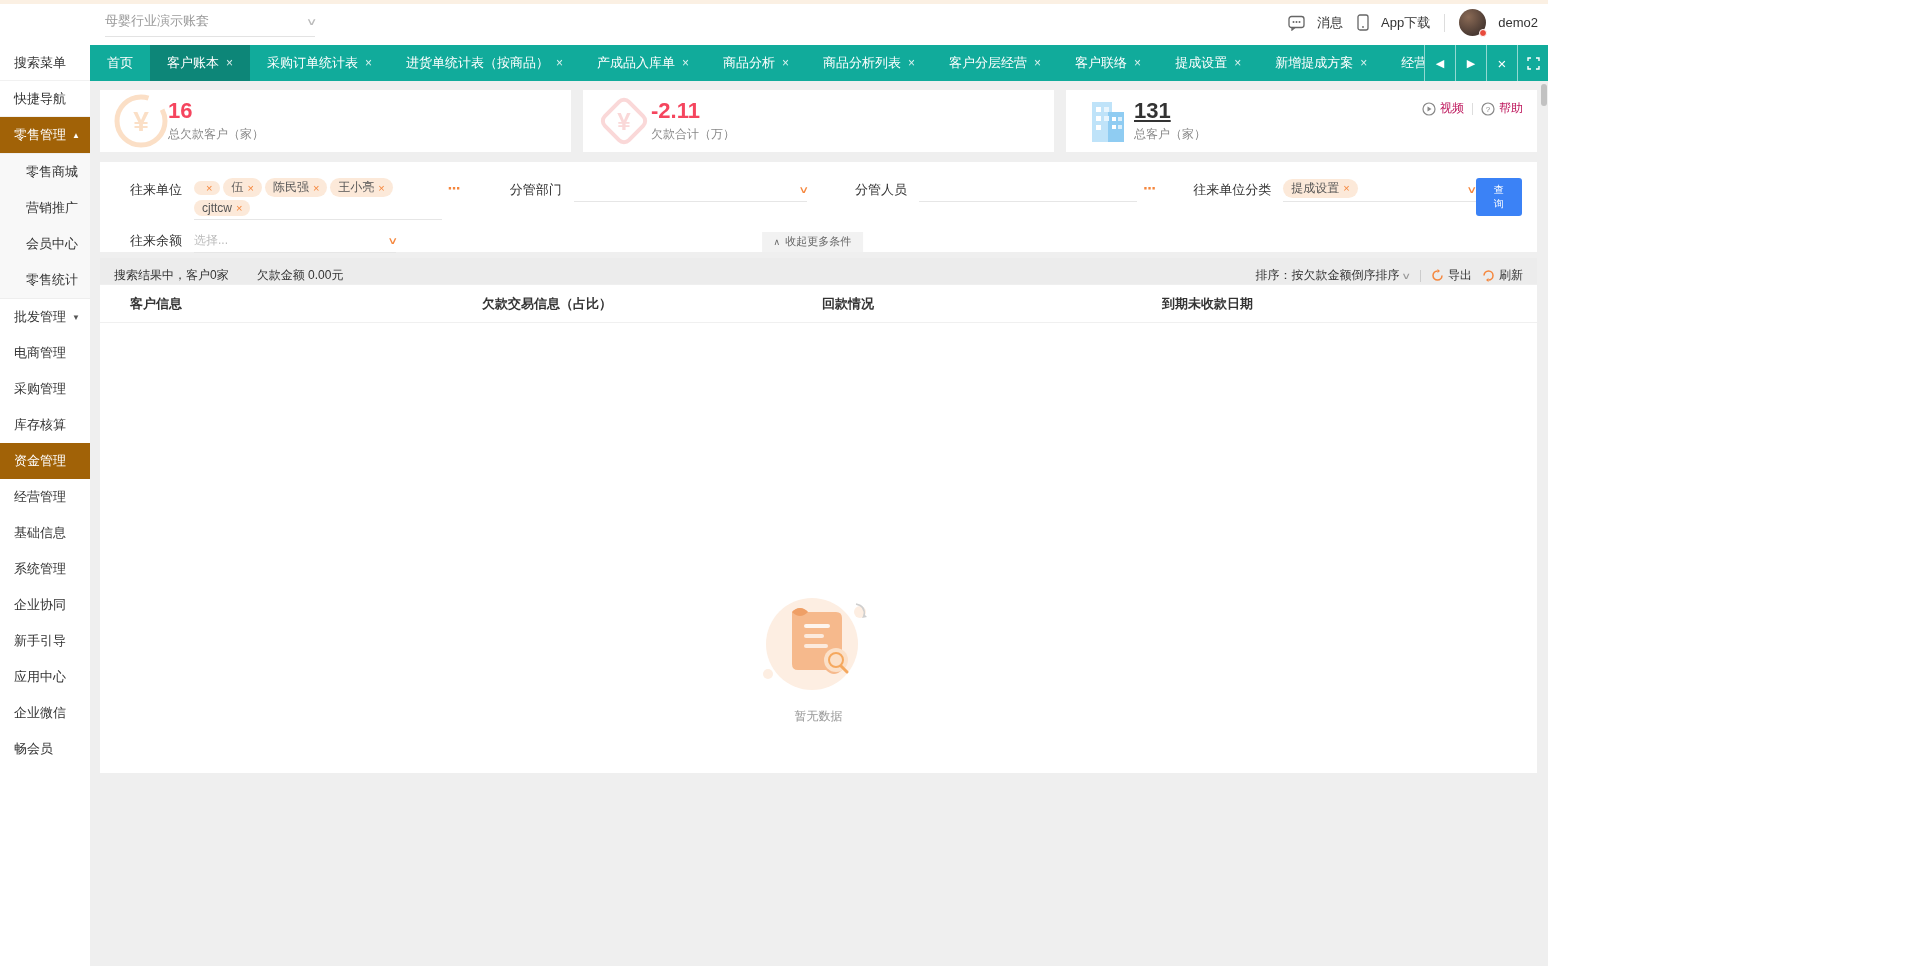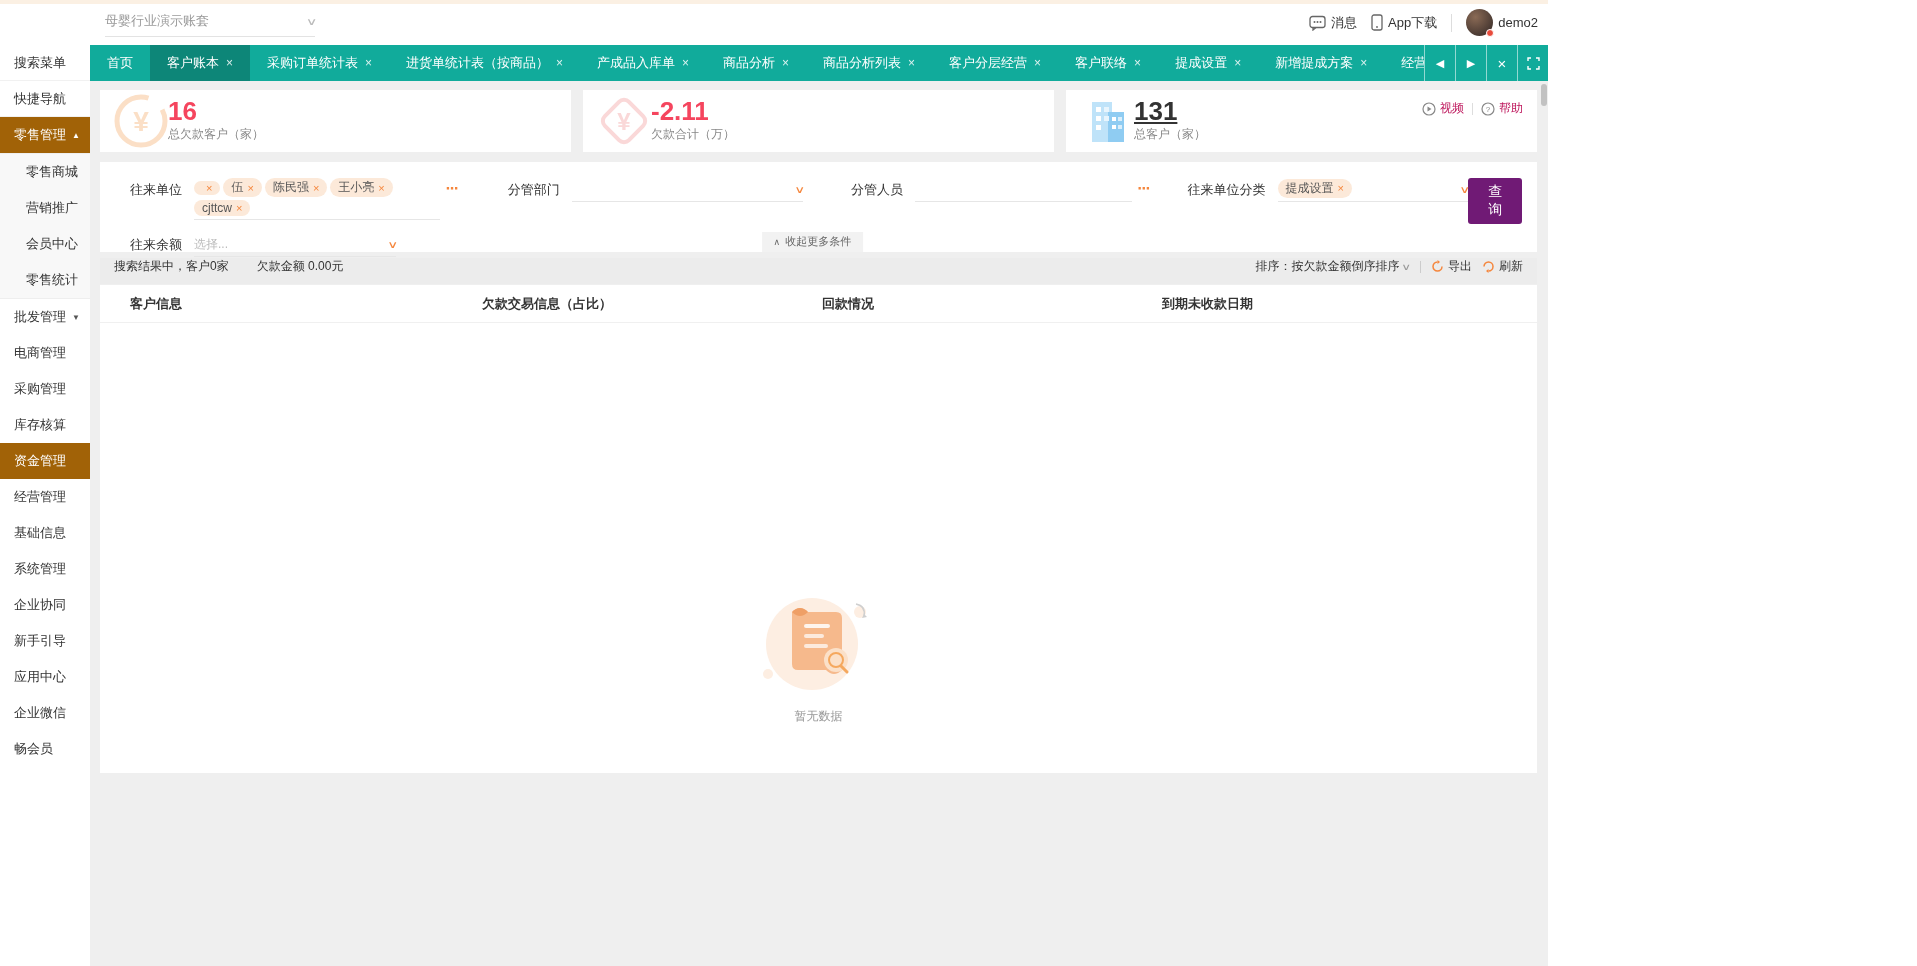--- a/index.html
+++ b/index.html
@@ -10,21 +10,21 @@
   .topstrip { position:absolute; top:0; left:0; width:1548px; height:4px; background:#fbf0e3; z-index:5; }
   .topbar { position:absolute; top:0; left:0; width:1548px; height:45px; background:#fff; z-index:4; }
   .logo-block { position:absolute; left:0; top:0; width:90px; height:45px; background:#fdf4e9; padding:4px 4px 0 4px; }
   .logo-row { display:flex; align-items:center; gap:3px; }
   .logo-glyph { width:24px; height:24px; background:#f2703a; border-radius:7px; color:#fff; font-weight:bold; font-size:15px; display:flex; align-items:center; justify-content:center; }
   .brand-name { color:#f25a30; font-size:10px; font-weight:bold; line-height:11px; width:52px; }
   .brand-edition { color:#f2703a; font-size:10px; margin-top:1px; }
   .account-select { position:absolute; left:105px; top:12px; width:210px; color:#9a9a9a; font-size:13px; border-bottom:1px solid #e3e3e3; padding-bottom:6px; display:flex; justify-content:space-between; align-items:center; cursor:pointer; }
   .account-select .chev { color:#bbb; font-size:10px; transform:scaleX(1.6); }
   .topbar-right { position:absolute; right:10px; top:0; height:45px; display:flex; align-items:center; gap:14px; font-size:13px; color:#333; }
-  .tb-item { display:flex; align-items:center; gap:5px; cursor:pointer; }
+  .tb-item { display:flex; align-items:center; gap:12px; cursor:pointer; }
   .tb-divider { width:1px; height:18px; background:#ddd; }
   .avatar { position:relative; width:27px; height:27px; border-radius:50%; background:radial-gradient(circle at 35% 30%, #8a6a55, #4a3a33 70%); }
   .avatar .dot { position:absolute; right:-1px; bottom:-1px; width:8px; height:8px; border-radius:50%; background:#e84b3c; border:1px solid #fff; }
 
   
   .tabbar { position:absolute; top:45px; left:90px; width:1458px; height:36px; background:#11ab9b; display:flex; z-index:3; }
   .tabs-scroller { flex:1 1 auto; display:flex; overflow:hidden; }
   .tab { flex:0 0 auto; display:flex; align-items:center; gap:7px; padding:0 17px; color:#fff; font-size:13px; cursor:pointer; white-space:nowrap; }
   .tab.active { background:#0d8678; }
   .tab-close { font-size:12px; opacity:.85; cursor:pointer; }
@@ -42,42 +42,42 @@
   .side-sep { border-bottom:1px solid #f1f1f1; }
 
   
   .main { position:absolute; left:90px; top:81px; right:0; bottom:0; background:#efefef; padding:9px 11px 0 10px; }
 
   
   .cards { display:flex; gap:12px; height:62px; }
   .card { background:#fff; flex:1 1 0; display:flex; align-items:center; padding:0 0 0 8px; position:relative; overflow:hidden; }
   .card-icon { width:58px; height:58px; flex:0 0 auto; display:flex; align-items:center; justify-content:center; }
   .card-body { margin-left:60px; }
-  .card-value { font-size:26px; font-weight:bold; color:#f5455e; line-height:24px; }
+  .card-value { font-size:22px; font-weight:bold; color:#f5455e; line-height:24px; }
   .card-value.dark { color:#333; text-decoration:underline; }
   .card-label { font-size:12px; color:#888; margin-top:3px; }
   .card-links { position:absolute; right:14px; top:10px; display:flex; align-items:center; gap:8px; font-size:12px; color:#be185d; }
   .card-links .lk { display:flex; align-items:center; gap:4px; cursor:pointer; }
   .card-links .sep { width:1px; height:12px; background:#ddd; }
 
   
   .filter-panel { position:relative; background:#fff; margin-top:10px; height:90px; padding:16px 15px 0 30px; }
   .f-row { display:flex; align-items:flex-start; font-size:13px; color:#333; }
   .f-label { padding-top:3px; white-space:nowrap; }
   .f-field { border-bottom:1px solid #e6e6e6; display:flex; align-items:center; min-height:24px; }
   .tag { background:#fce9d9; border-radius:10px; padding:1px 8px; font-size:12px; color:#555; display:flex; align-items:center; gap:4px; margin:0 3px 3px 0; white-space:nowrap; }
   .tag .x { color:#f5863c; font-size:11px; cursor:pointer; }
   .ellipsis { color:#f5863c; font-weight:bold; letter-spacing:1px; padding:3px 0 0 6px; cursor:pointer; }
   .chev-orange { color:#f5863c; font-size:10px; transform:scaleX(1.5); cursor:pointer; }
   .placeholder { color:#bbb; font-size:12px; }
-  .query-btn { margin-left:auto; background:#701a75; color:#fff; font-size:14px; border:none; border-radius:3px; padding:5px 14px; cursor:pointer; }
+  .query-btn { margin-left:auto; background:#3b82f6; color:#fff; font-size:10px; border:none; border-radius:3px; padding:5px 14px; cursor:pointer; }
   .collapse-chip { position:absolute; left:50%; transform:translateX(-56%); bottom:0; background:#f2f2f2; color:#666; font-size:11px; padding:2px 12px 3px; cursor:pointer; display:flex; gap:5px; align-items:center; }
 
   
-  .results-bar { margin-top:6px; height:26px; background:#ececec; display:flex; align-items:flex-start; padding:0 14px; font-size:12px; color:#333; }
+  .results-bar { margin-top:6px; height:26px; background:#ececec; display:flex; align-items:flex-end; padding:0 14px; font-size:12px; color:#333; }
   .rb-left { display:flex; gap:28px; }
   .rb-right { margin-left:auto; display:flex; align-items:center; gap:10px; }
   .rb-right .chev { color:#999; font-size:9px; transform:scaleX(1.5); }
   .rb-link { display:flex; align-items:center; gap:4px; cursor:pointer; }
   .rb-sep { width:1px; height:12px; background:#ccc; }
 
   
   .table { background:#fff; margin-top:1px; height:488px; position:relative; }
   .thead { display:grid; grid-template-columns:352px 340px 340px 1fr; padding:10px 0 9px 30px; font-size:13px; font-weight:bold; color:#333; border-bottom:1px solid #f0f0f0; }
   .empty-state { display:flex; flex-direction:column; align-items:center; margin-top:263px; }

